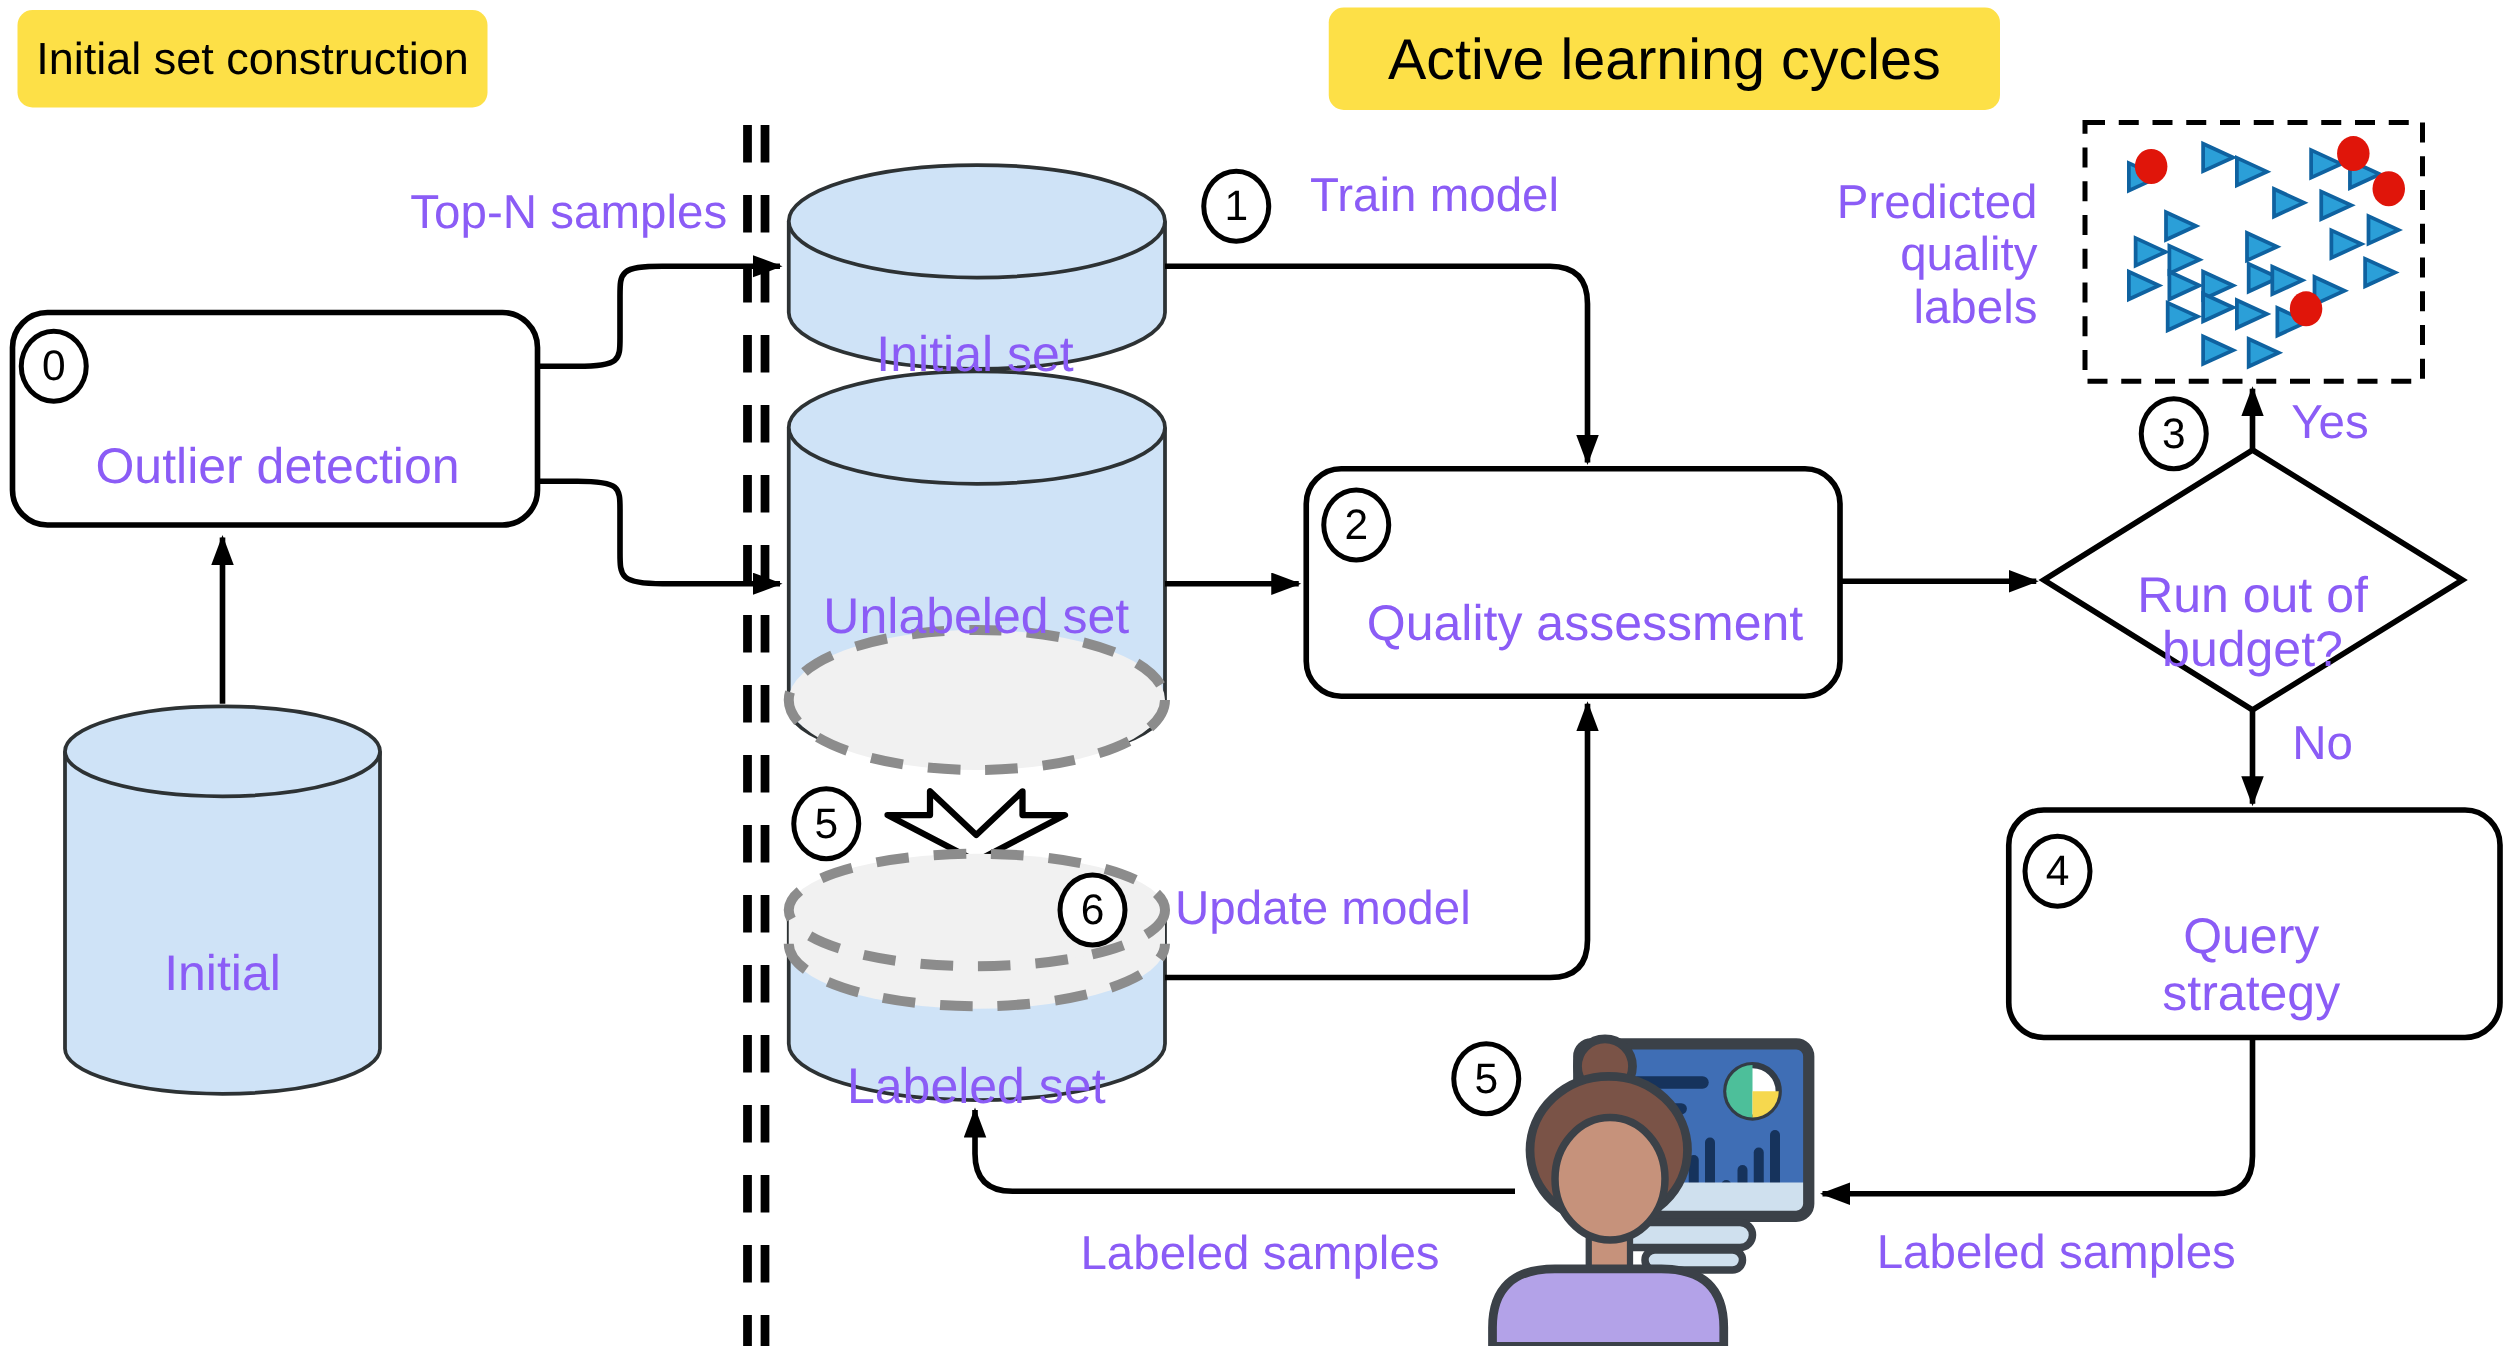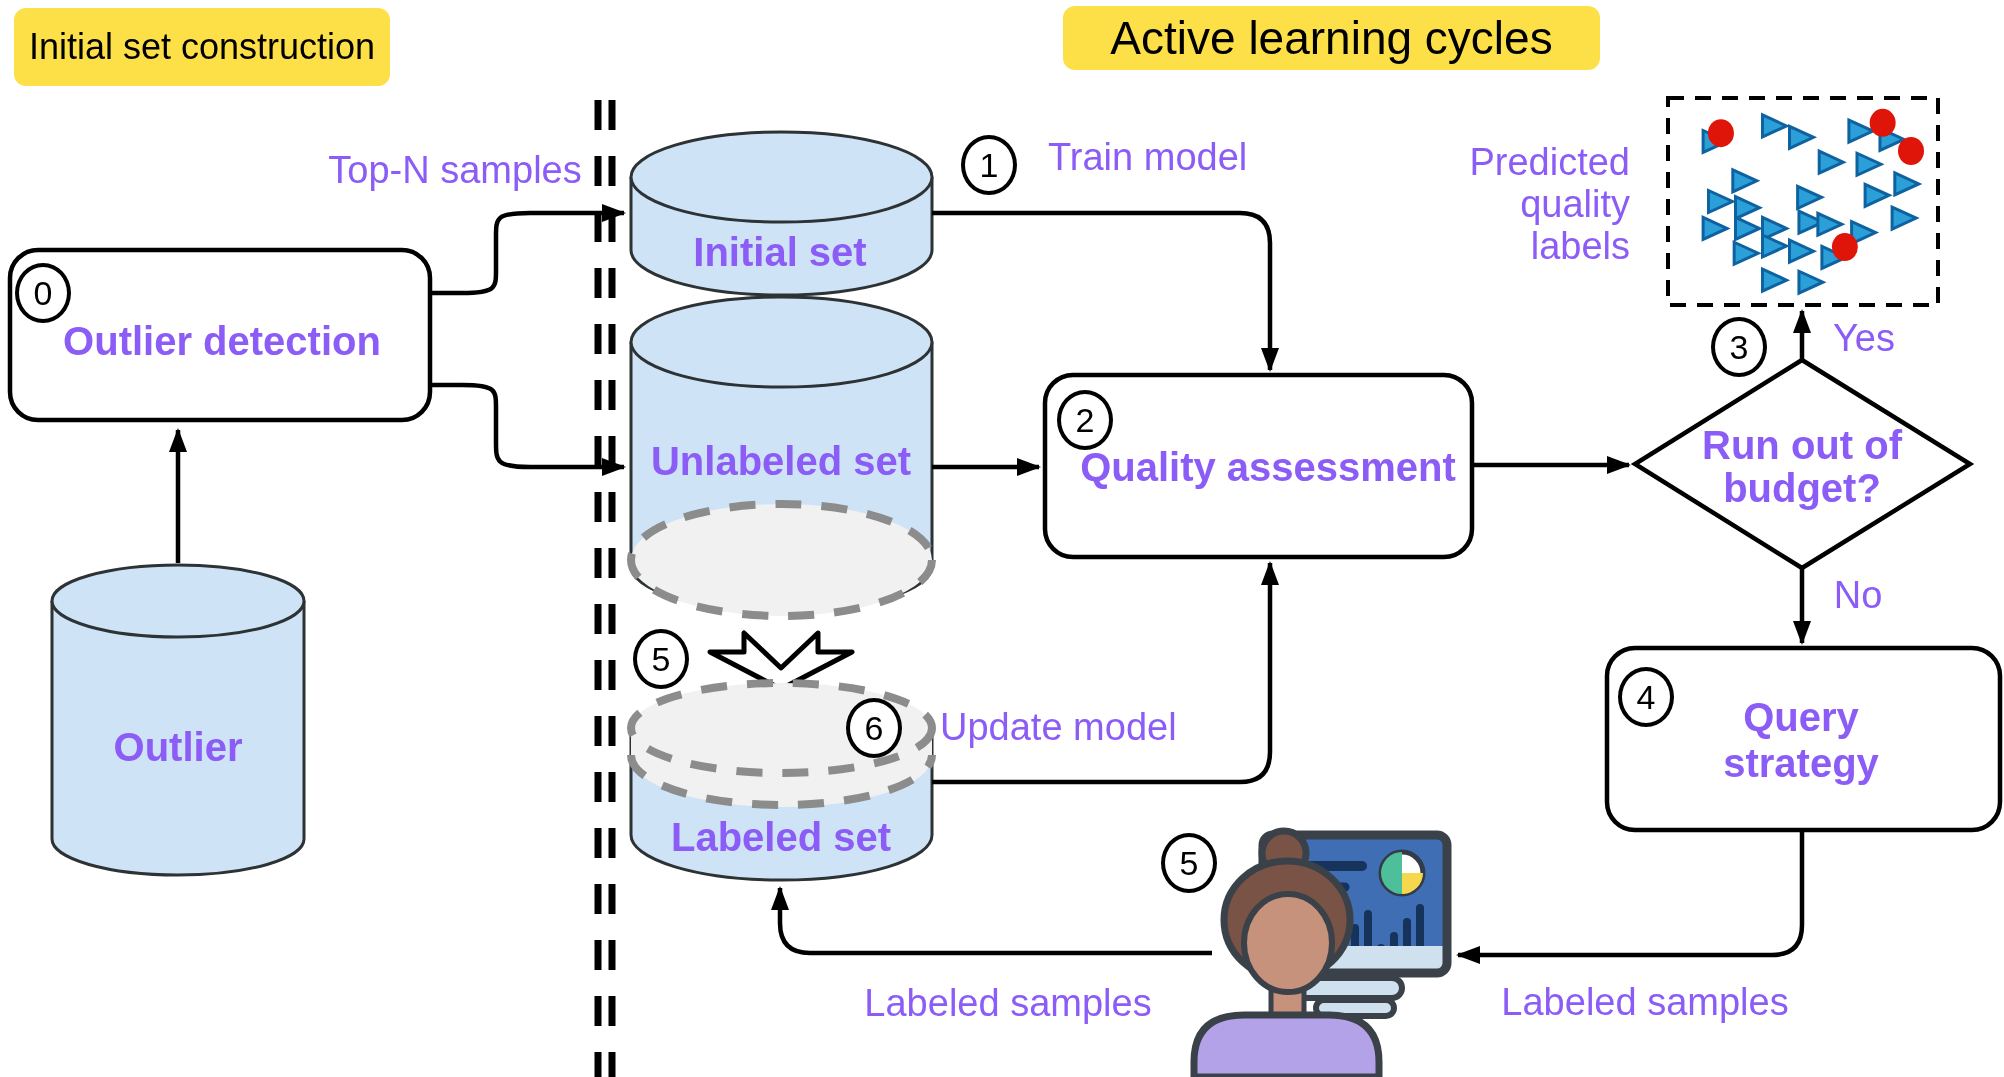--- a/index.html
+++ b/index.html
@@ -7,21 +7,21 @@
     position:relative;width:2004px;height:1077px;background:#ffffff;overflow:hidden;
     font-family:"Liberation Sans",sans-serif;
   }
   .stage svg{position:absolute;left:0;top:0;}
   .lbl{
     position:absolute;color:#8b5cf6;white-space:pre-line;
     font-family:"Liberation Sans",sans-serif;line-height:1.15;
   }
   .c{transform:translate(-50%,-50%);text-align:center;}
   .vl{transform:translateY(-50%);}
-  .bold{font-weight:bold;}
+  .bold{font-weight:normal;margin-top:32px;}
   .f38{font-size:38px;}
   .f40{font-size:40px;}
   .hdr{
     position:absolute;background:#fde047;border-radius:12px;
     display:flex;align-items:center;justify-content:center;color:#000;
   }
   .badge{
     position:absolute;width:56px;height:60px;box-sizing:border-box;
     border:4px solid #000;border-radius:50%;background:#fff;
     display:flex;align-items:center;justify-content:center;
@@ -146,24 +146,24 @@
       <rect x="1316" y="1000" width="78" height="16" rx="8" fill="#cfe0ee" stroke="#3b4148" stroke-width="6"></rect>
       <circle cx="1284" cy="853" r="22" fill="#7a5347" stroke="#3b4148" stroke-width="7"></circle>
       <ellipse cx="1287" cy="920" rx="63" ry="59" fill="#7a5347" stroke="#3b4148" stroke-width="7"></ellipse>
       <rect x="1271" y="970" width="33" height="50" fill="#c6927b" stroke="#3b4148" stroke-width="5"></rect>
       <ellipse cx="1288" cy="943" rx="44" ry="49" fill="#c6927b" stroke="#3b4148" stroke-width="6"></ellipse>
       <path d="M1194,1077 L1194,1062 Q1194,1015 1244,1015 L1329,1015 Q1379,1015 1379,1062 L1379,1077 Z" fill="#b3a2e8" stroke="#3b4148" stroke-width="7"></path>
     </g>
   </svg>
 
   <div class="hdr" style="left:14px;top:8px;width:376px;height:78px;font-size:36px;">Initial set construction</div>
-  <div class="hdr" style="left:1063px;top:6px;width:537px;height:64px;font-size:46px;">Active learning cycles</div>
+  <div class="hdr" style="left:1063px;top:6px;width:537px;height:82px;font-size:46px;">Active learning cycles</div>
 
   <div class="lbl c bold f40" style="left:222px;top:341px;">Outlier detection</div>
-  <div class="lbl c bold f40" style="left:178px;top:747px;">Outlier</div>
+  <div class="lbl c bold f40" style="left:178px;top:747px;">Initial</div>
   <div class="lbl c bold f40" style="left:780px;top:252px;">Initial set</div>
   <div class="lbl c bold f40" style="left:781px;top:461px;">Unlabeled set</div>
   <div class="lbl c bold f40" style="left:781px;top:837px;">Labeled set</div>
   <div class="lbl c bold f40" style="left:1268px;top:467px;">Quality assessment</div>
   <div class="lbl c bold f40" style="left:1802px;top:467px;line-height:1.08;">Run out of
 budget?</div>
   <div class="lbl c bold f40" style="left:1801px;top:740px;">Query strategy</div>
 
   <div class="lbl c f38" style="left:455px;top:171px;">Top-N samples</div>
   <div class="lbl vl f38" style="left:1048px;top:158px;">Train model</div>

